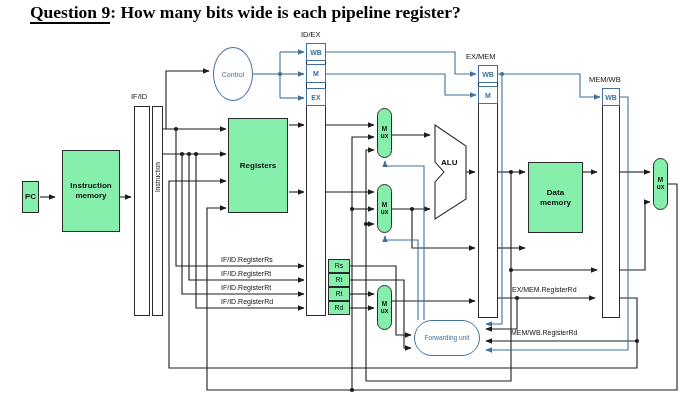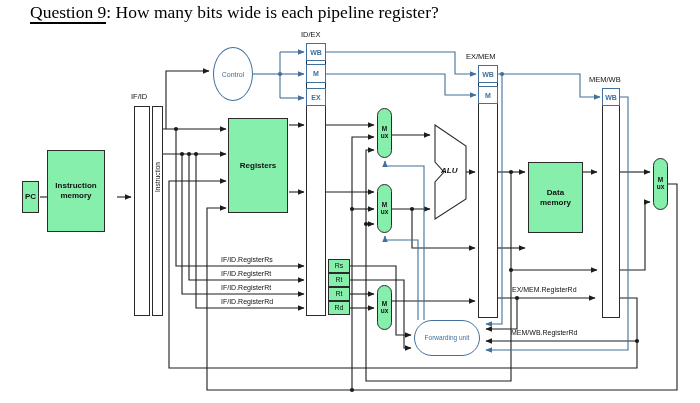--- a/index.html
+++ b/index.html
@@ -1,19 +1,19 @@
 <!DOCTYPE html>
 <html><head>
 <meta charset="utf-8">
 <style>
   html,body{margin:0;padding:0;background:#fff;}
   #stage{position:relative;width:700px;height:403px;background:#ffffff;overflow:hidden;
          font-family:"Liberation Sans",sans-serif;}
   .title{position:absolute;left:30px;top:2px;font-family:"Liberation Serif",serif;
-         font-weight:normal;font-size:17.5px;color:#000;white-space:nowrap;}
+         font-weight:bold;font-size:17.5px;color:#000;white-space:nowrap;}
   .title .u{border-bottom:2.2px solid #000;padding-bottom:0px;}
   svg.wires{position:absolute;left:0;top:0;}
   .box{position:absolute;background:#86efac;border:1px solid #2b2b2b;box-sizing:border-box;
        display:flex;align-items:center;justify-content:center;text-align:center;
        font-weight:bold;font-size:8px;line-height:1.2;color:#111;}
   .pipe{position:absolute;background:#fff;border:1px solid #2b2b2b;box-sizing:border-box;}
   .cfield{position:absolute;background:#fff;border:1px solid #41709c;box-sizing:border-box;
           display:flex;align-items:center;justify-content:center;
           font-size:7px;font-weight:bold;color:#41709c;}
   .plabel{position:absolute;font-size:7.5px;color:#111;white-space:nowrap;}
@@ -121,21 +121,21 @@
       <circle cx="280" cy="74" r="2.1"></circle>
         <circle cx="502" cy="74" r="2.1"></circle>
     </g>
 
     <polygon points="435,125 466,146 466,199 435,219 435,182 444,172 435,162" fill="#ffffff" stroke="#2b2b2b" stroke-width="1.1"></polygon>
   </svg>
 
   <div class="box" style="left:22px;top:181px;width:17px;height:32px;text-align:center;">
       <span>PC</span>
     </div>
-  <div class="box" style="left:47px;top:150px;width:58px;height:82px;padding:0 20px;">
+  <div class="box" style="left:62px;top:150px;width:58px;height:82px;padding:0 20px;">
       <span>Instruction memory</span>
     </div>
 
   <div class="pipe" style="left:134px;top:106px;width:16px;height:210px;"></div>
   <div class="plabel" style="left:131px;top:92px;">IF/ID</div>
   <div class="pipe" style="left:152px;top:106px;width:11px;height:210px;"></div>
   <div class="vtext" style="left:135px;top:166px;width:45px;">Instruction</div>
 
   <div class="box" style="left:228px;top:118px;width:60px;height:95px;">
       <span>Registers</span>
@@ -165,21 +165,21 @@
   <div class="pipe" style="left:602px;top:88px;width:18px;height:230px;"></div>
   <div class="plabel" style="left:589px;top:75px;">MEM/WB</div>
   <div class="cfield" style="left:602px;top:88px;width:18px;height:18px;">
       <span>WB</span>
     </div>
 
   <div class="oval" style="left:213px;top:47px;width:40px;height:54px;">
       <span>Control</span>
     </div>
 
-  <div class="alulabel" style="left:441px;top:166px;font-style:italic;">ALU</div>
+  <div class="alulabel" style="left:441px;top:158px;">ALU</div>
 
   <div class="box" style="left:528px;top:162px;width:55px;height:71px;padding:0 16px;">
       <span>Data memory</span>
     </div>
 
   <div class="stadium" style="left:414px;top:320px;width:66px;height:36px;padding:0 8px;">
       <span>Forwarding unit</span>
     </div>
 
   <div class="box mux" style="left:377px;top:108px;width:15px;height:50px;">

